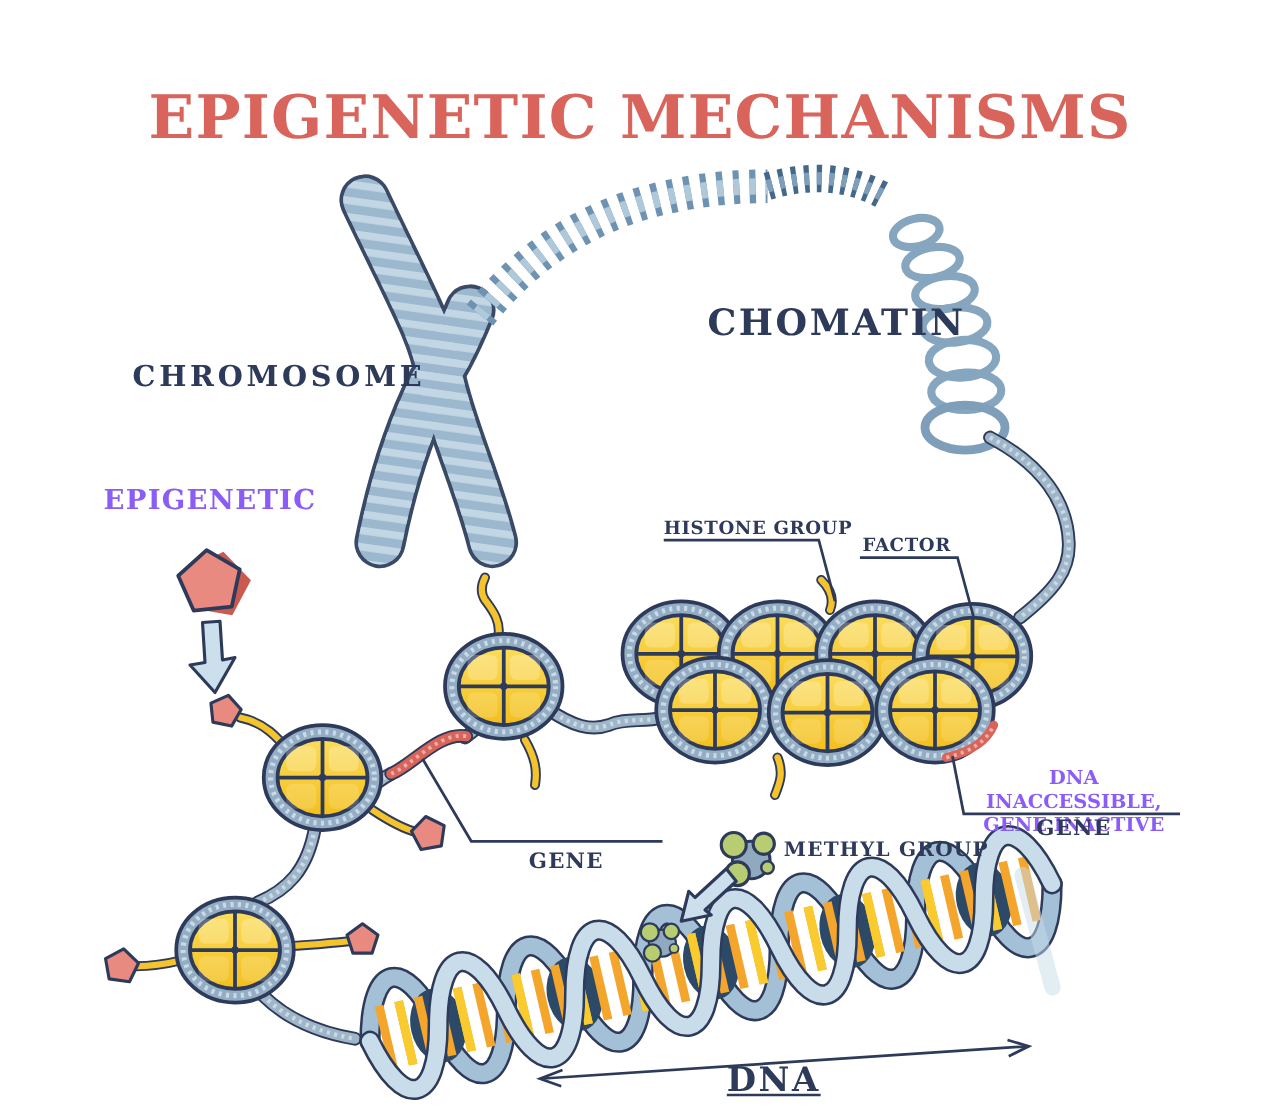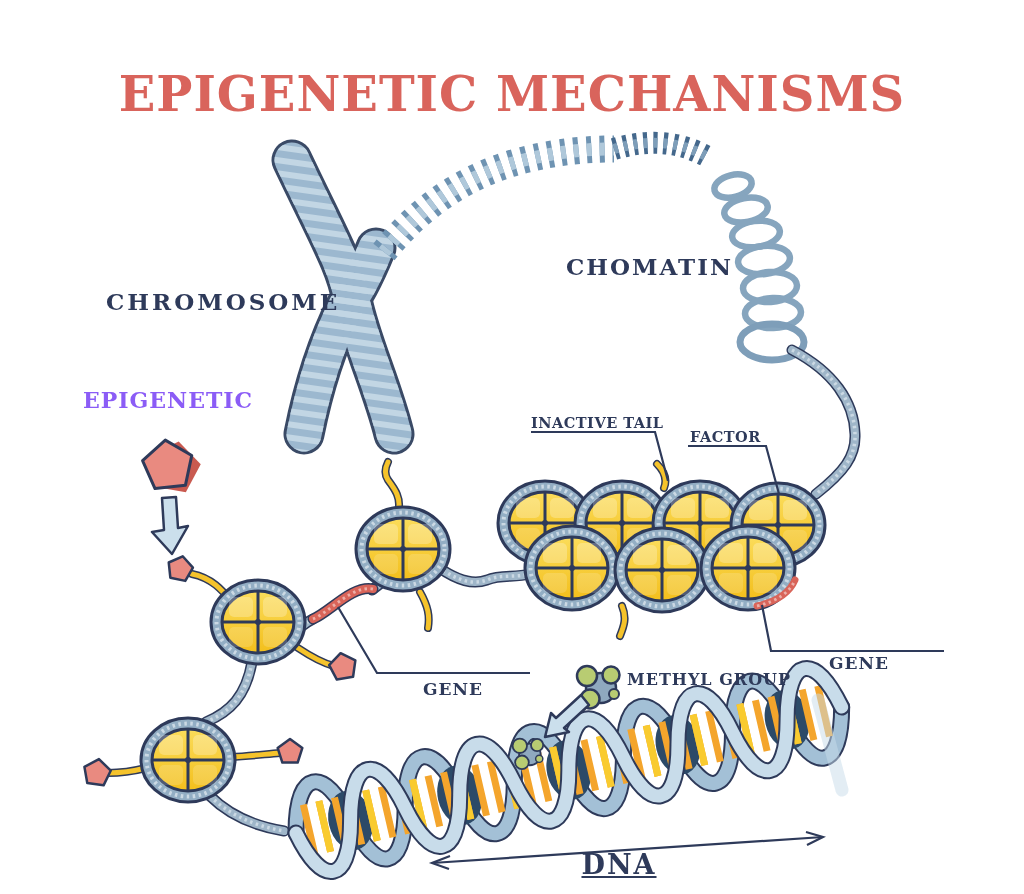--- a/index.html
+++ b/index.html
@@ -5,21 +5,21 @@
   html,body{margin:0;padding:0;background:#fff;}
   .canvas{position:relative;width:1024px;height:894px;background:#ffffff;overflow:hidden;
           font-family:"DejaVu Serif", serif;}
   svg{position:absolute;left:0;top:0;}
   .lbl{position:absolute;font-weight:bold;color:#2E3A5A;white-space:nowrap;}
   .lbl.center{text-align:center;white-space:normal;}
   .red{color:#8b5cf6;}
   .title{position:absolute;left:0;right:0;top:38px;text-align:center;font-weight:bold;
          font-size:48px;letter-spacing:1px;color:#D9645C;margin-top:28px;}
   .l-chromosome{left:106px;top:288px;font-size:23px;letter-spacing:3px;}
-  .l-chomatin{left:566px;top:241px;font-size:23px;letter-spacing:2px;margin-top:12px;}
+  .l-chomatin{left:566px;top:241px;font-size:29px;letter-spacing:2px;}
   .l-epifactor{left:68px;top:387px;width:200px;font-size:22px;line-height:27px;letter-spacing:1px;}
   .l-histonetail{left:531px;top:414px;font-size:14.5px;letter-spacing:.5px;}
   .l-histone{left:690px;top:428px;font-size:14.5px;letter-spacing:.5px;}
   .l-dnaacc{left:368px;top:637px;width:170px;font-size:16px;line-height:20px;}
   .l-geneleft{left:368px;top:679px;width:170px;font-size:17px;letter-spacing:1px;}
   .l-dnainacc{left:771px;top:612px;width:176px;font-size:15.5px;line-height:19px;}
   .l-generight{left:771px;top:653px;width:176px;font-size:17px;letter-spacing:1px;}
   .l-methyl{left:627px;top:670px;font-size:16px;letter-spacing:1px;}
   .l-dna{left:569px;top:849px;width:100px;font-size:27px;letter-spacing:2px;text-decoration:underline;}
 </style>
@@ -176,19 +176,23 @@
     <path d="M 806,832 L 823,837 L 807,845"></path>
   </g>
 </svg>
 
   <div class="title">EPIGENETIC MECHANISMS</div>
   <div class="lbl l-chromosome">CHROMOSOME</div>
   <div class="lbl l-chomatin">CHOMATIN</div>
   <div class="lbl red center l-epifactor">
     <span style="display:block">EPIGENETIC</span>
   </div>
-  <div class="lbl l-histonetail">INACTIVE TAIL</div>
+  <div class="lbl l-histonetail">HISTONE GROUP</div>
   <div class="lbl l-histone">FACTOR</div>
   <div class="lbl center l-geneleft">GENE</div>
+  <div class="lbl red center l-dnainacc">
+    <span style="display:block">DNA INACCESSIBLE,</span>
+    <span style="display:block">GENE INACTIVE</span>
+  </div>
   <div class="lbl center l-generight">GENE</div>
   <div class="lbl l-methyl">METHYL GROUP</div>
   <div class="lbl center l-dna">DNA</div>
 </div>
 
 </body></html>

